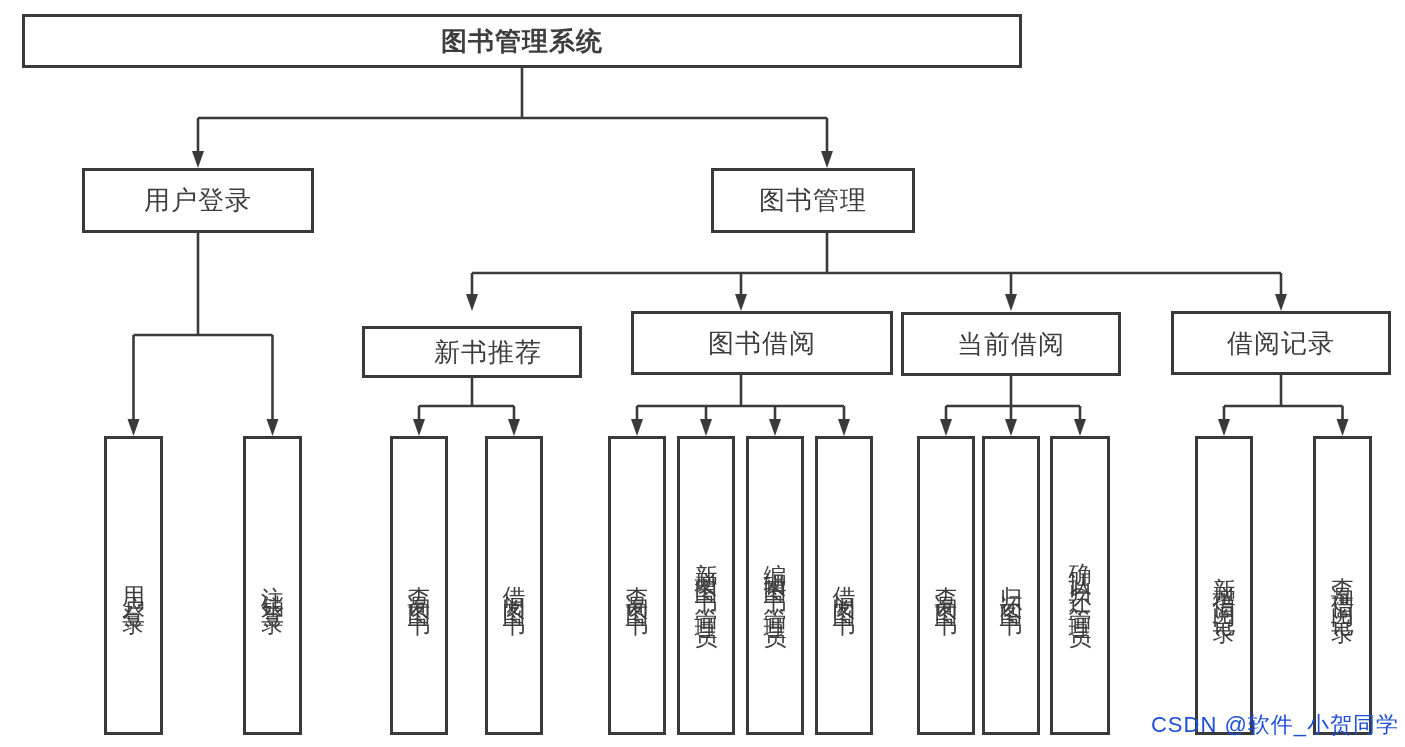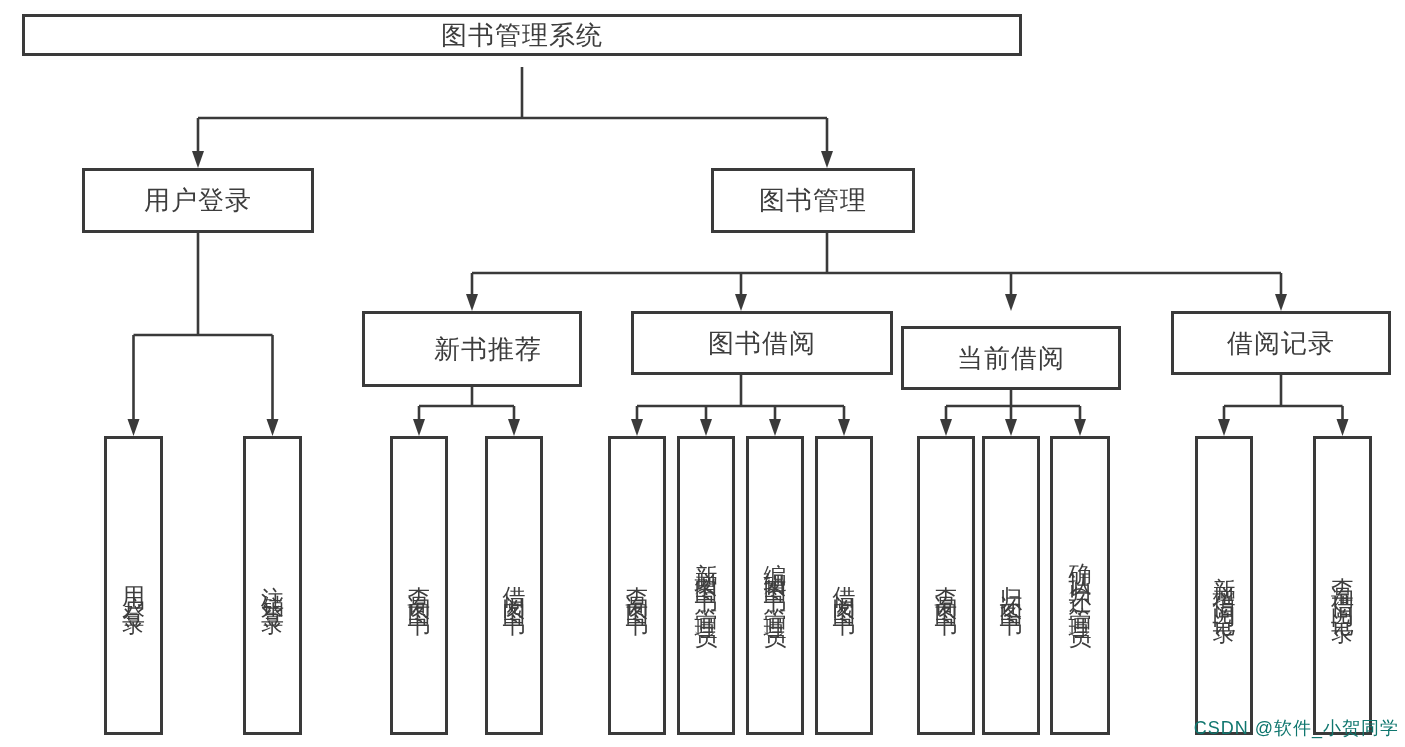--- a/index.html
+++ b/index.html
@@ -33,50 +33,50 @@
   .hbox { font-size: 26px; }
   .hbox span { white-space: nowrap; letter-spacing: 1px; }
   .vbox { font-size: 23px; }
   .vbox .vtext {
     writing-mode: vertical-rl;
     text-orientation: mixed;
     letter-spacing: 9px;
     line-height: 1;
   }
   
-  .b-root  { left: 22px;   top: 14px;  width: 1000px; height: 42px; }
+  .b-root  { left: 22px;   top: 14px;  width: 1000px; height: 54px; font-weight: bold; }
   
   .b-login { left: 82px;   top: 168px; width: 232px;  height: 65px; }
   .b-mgmt  { left: 711px;  top: 168px; width: 204px;  height: 65px; }
   
-  .b-g1 { left: 362px;  top: 311px; width: 220px; height: 76px; padding-left: 32px; }
+  .b-g1 { left: 362px;  top: 326px; width: 220px; height: 52px; padding-left: 32px; }
   .b-g2 { left: 631px;  top: 311px; width: 262px; height: 64px; }
-  .b-g3 { left: 901px;  top: 326px; width: 220px; height: 64px; }
+  .b-g3 { left: 901px;  top: 312px; width: 220px; height: 64px; }
   .b-g4 { left: 1171px; top: 311px; width: 220px; height: 64px; }
   
   .leaf { top: 436px; height: 299px; }
   .l-1a { left: 104px;  width: 59px; }
   .l-1b { left: 243px;  width: 59px; }
   .l-2a { left: 390px;  width: 58px; }
   .l-2b { left: 485px;  width: 58px; }
   .l-3a { left: 608px;  width: 58px; }
   .l-3b { left: 677px;  width: 58px; }
   .l-3c { left: 746px;  width: 58px; }
   .l-3d { left: 815px;  width: 58px; }
   .l-4a { left: 917px;  width: 58px; }
   .l-4b { left: 982px;  width: 58px; }
   .l-4c { left: 1050px; width: 60px; }
   .l-5a { left: 1195px; width: 58px; }
   .l-5b { left: 1313px; width: 59px; }
   .watermark {
     position: absolute;
     right: 6px;
     bottom: 7px;
-    font-size: 18px;
-    color: #0f766e;
+    font-size: 22px;
+    color: #1d4ed8;
     letter-spacing: 1px;
     z-index: 10;
     white-space: nowrap;
   }
 </style>
 </head>
 <body>
 
 <div id="stage">
 

